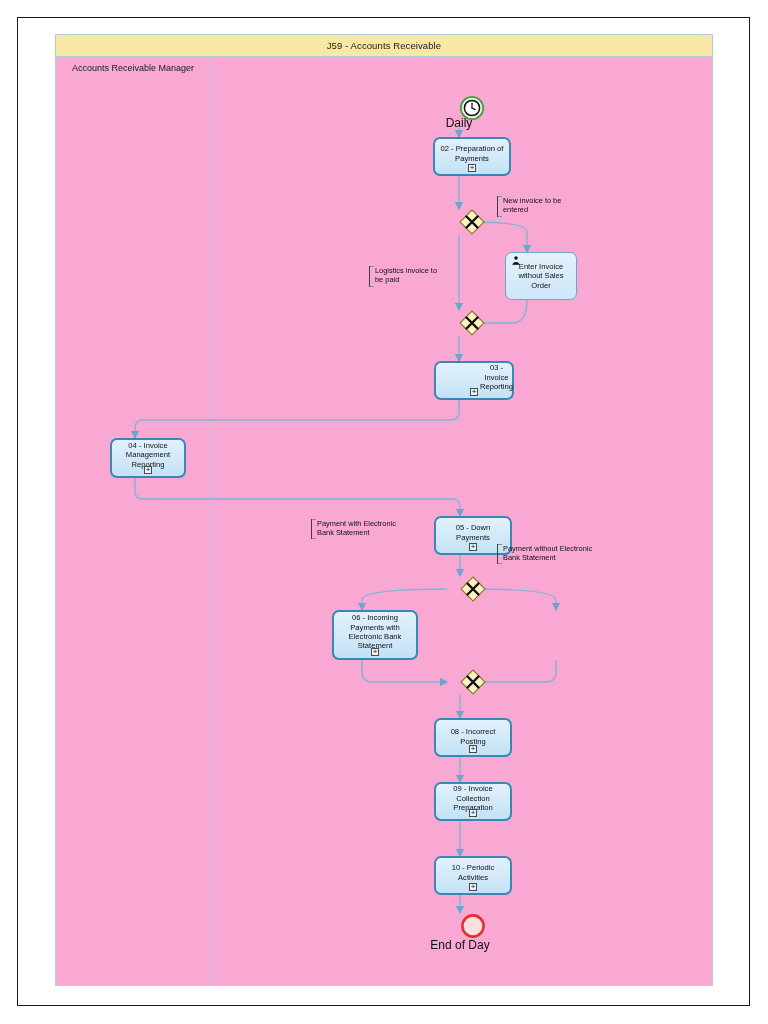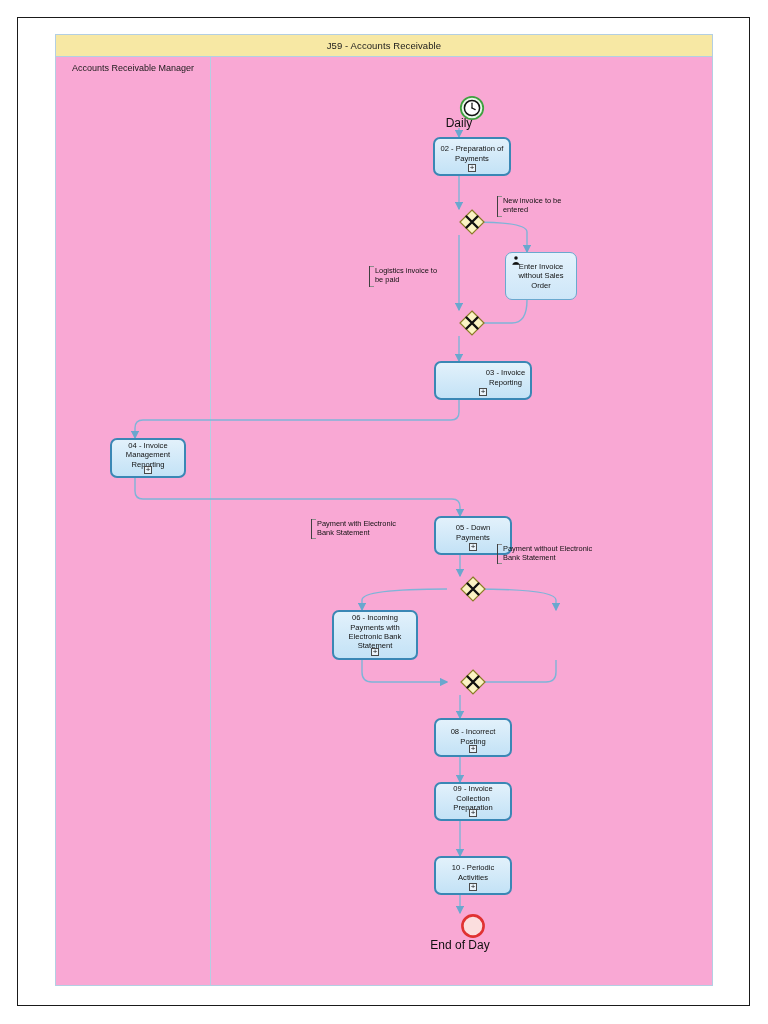--- a/index.html
+++ b/index.html
@@ -271,21 +271,21 @@
 
   <div class="annotation" style="left:369px; top:266px; width:72px; height:21px;">Logistics invoice to be paid</div>
 
   <div class="node gateway" style="left:446px; top:310px;">
     <svg width="26" height="26" viewBox="0 0 26 26">
       <polygon points="13,1 25,13 13,25 1,13" fill="#fbf3c4" stroke="#8a7b25" stroke-width="1.2"></polygon>
       <path d="M7.5,7.5 L18.5,18.5 M18.5,7.5 L7.5,18.5" stroke="#111" stroke-width="2.4" stroke-linecap="round"></path>
     </svg>
   </div>
 
-  <div class="node task" style="left:421px; top:361px; width:98px; height:39px;padding-left:48px;">
+  <div class="node task" style="left:421px; top:361px; width:80px; height:39px;padding-left:48px;">
     <span>03 - Invoice Reporting</span>
     <span class="plus"></span>
   </div>
 
   <div class="node task" style="left:97px; top:438px; width:76px; height:40px;">
     <span>04 - Invoice Management Reporting</span>
     <span class="plus"></span>
   </div>
 
   <div class="node task" style="left:421px; top:516px; width:78px; height:39px;">

